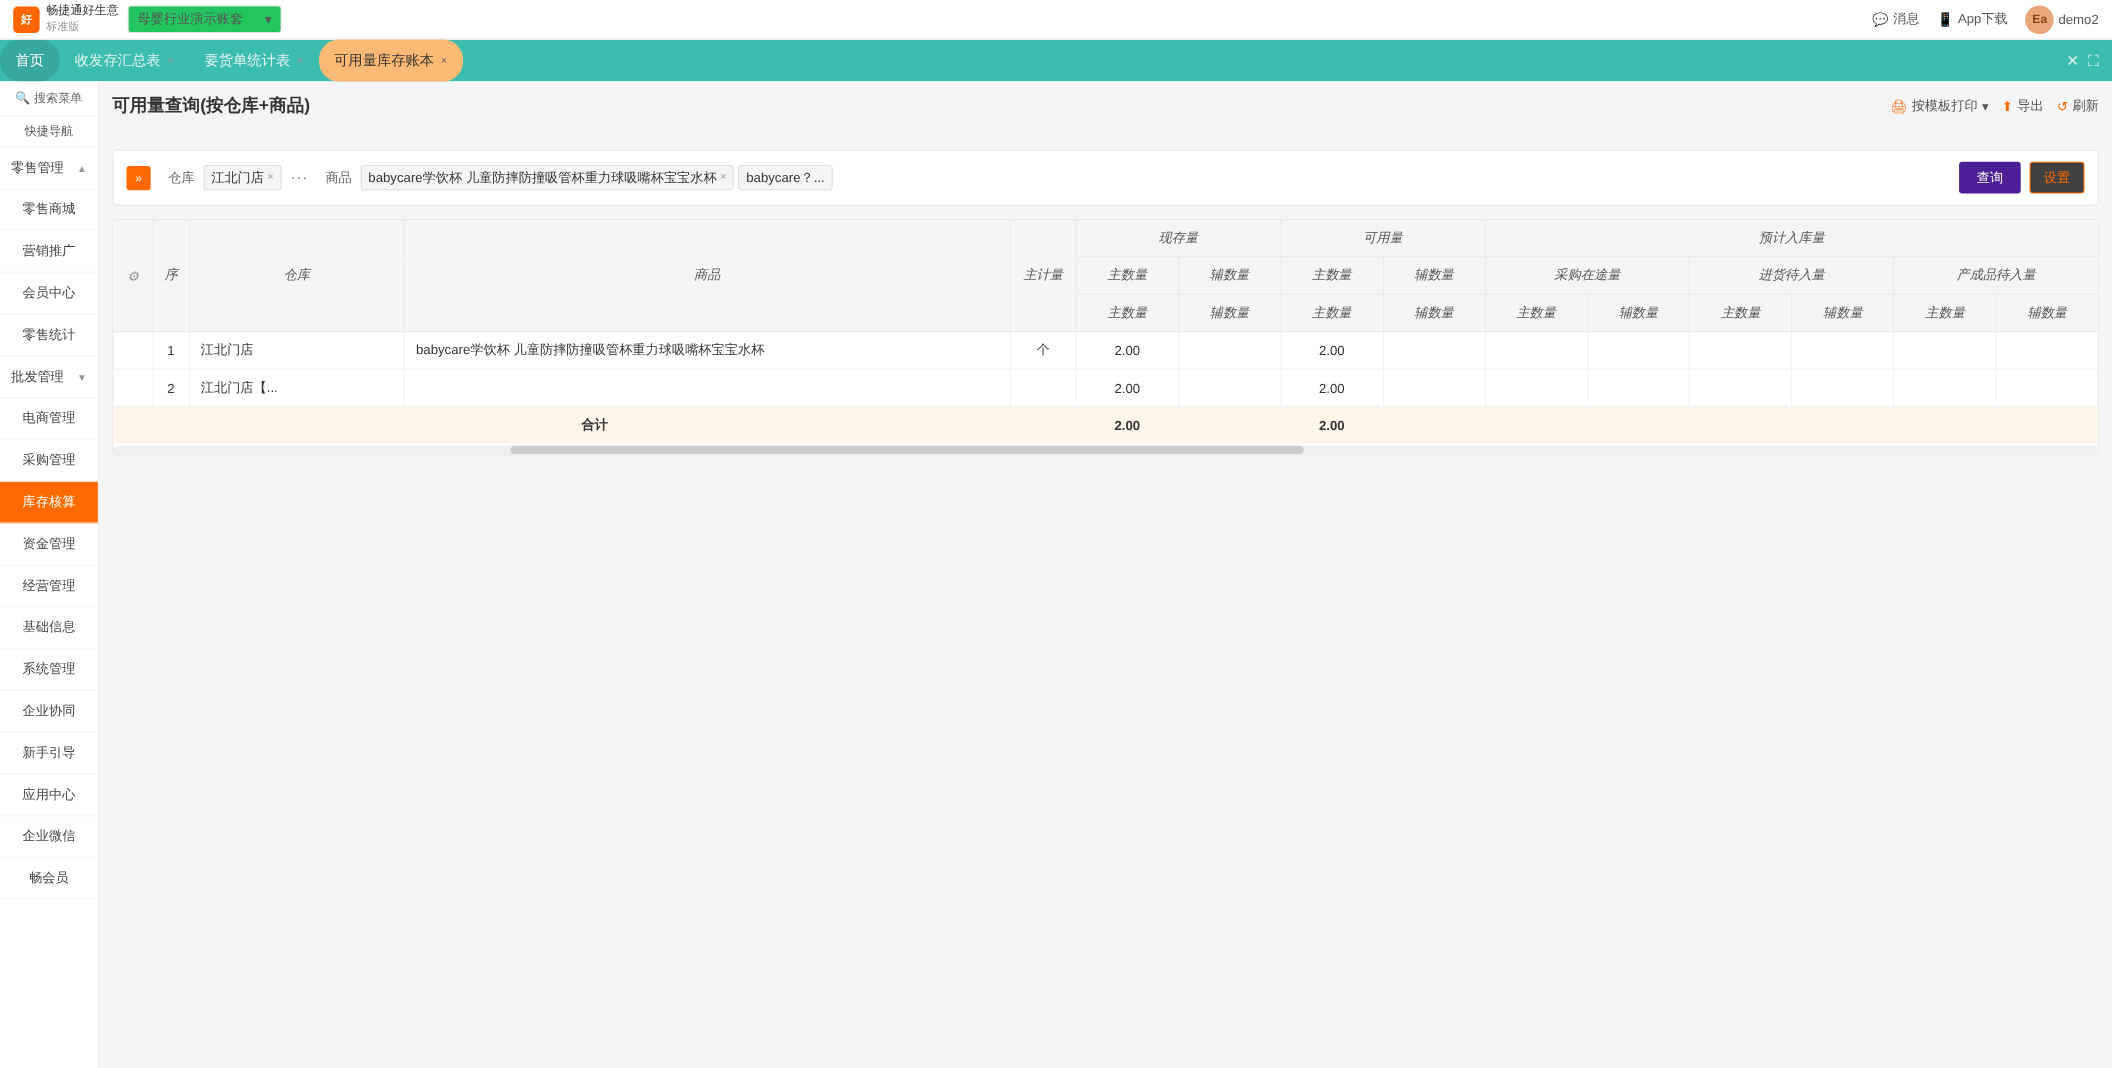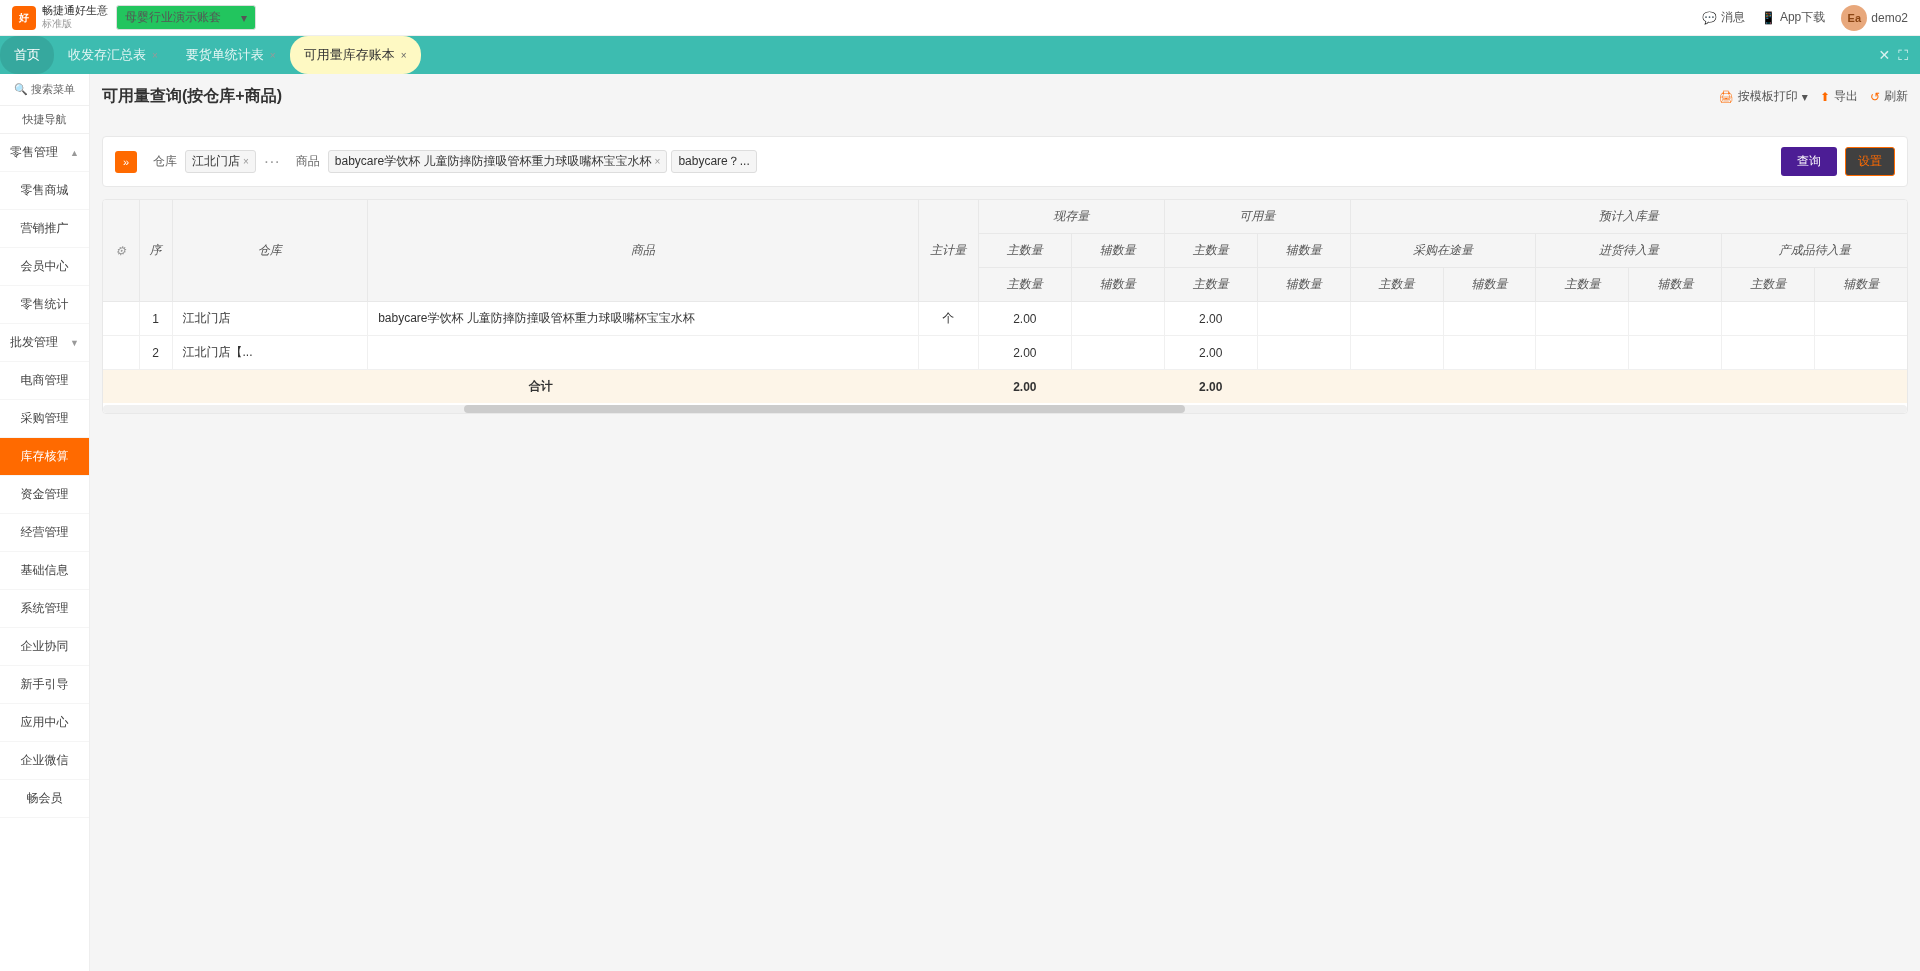--- a/index.html
+++ b/index.html
@@ -102,21 +102,21 @@
       gap: 6px;
       position: relative;
       white-space: nowrap;
       border-radius: 18px;
     }
     .nav-tab.home {
       background: rgba(0,0,0,0.1);
       color: #fff;
     }
     .nav-tab.active {
-      background: #fef9c3;
+      background: #fdba74;
       color: #333;
       font-weight: 500;
     }
     .nav-tab .close-x {
       font-size: 10px;
       color: #999;
       cursor: pointer;
     }
     .nav-tab.active .close-x { color: #666; }
     .nav-tabs-end {

